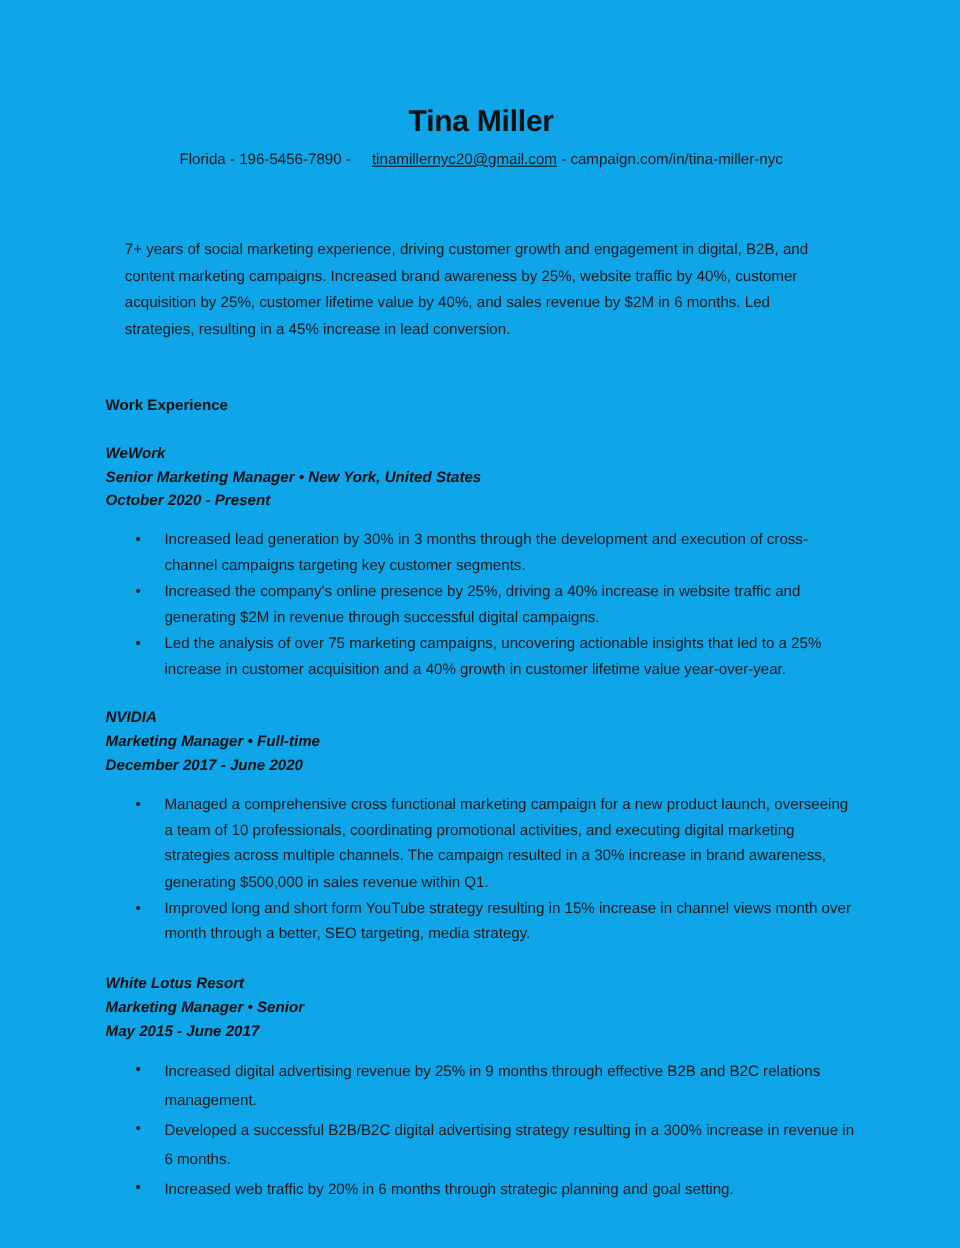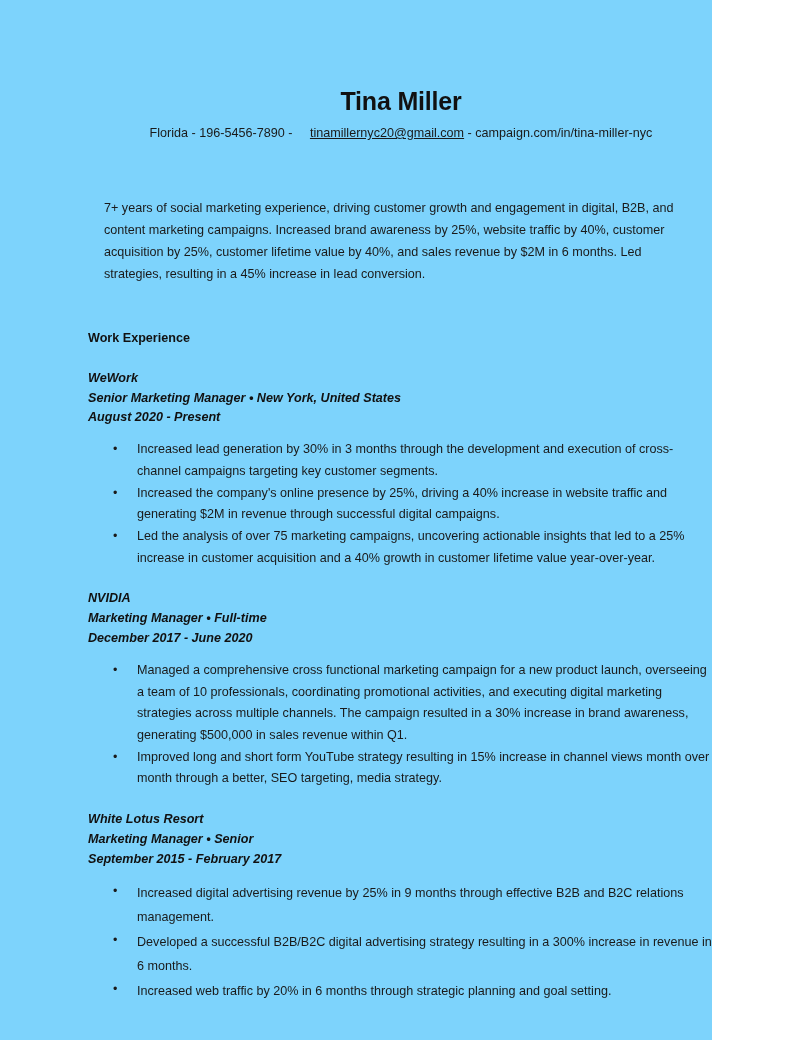--- a/index.html
+++ b/index.html
@@ -10,23 +10,23 @@
   }
   body {
     width: 800px;
     height: 1040px;
     font-family: "Liberation Sans", sans-serif;
     color: #1a1a1a;
     -webkit-font-smoothing: antialiased;
   }
   .page {
     position: relative;
-    width: 712px;
+    width: 800px;
     height: 1040px;
-    background: #7dd3fc;
+    background: #0ea5e9;
     box-sizing: border-box;
     padding: 0;
     overflow: hidden;
   }
   .content {
     position: absolute;
     left: 88px;
     top: 0;
     width: 626px;
   }
@@ -129,21 +129,21 @@
       <span>Florida</span><span> - </span><span>196-5456-7890</span><span> - </span><span class="email">tinamillernyc20@gmail.com</span><span> - </span><span>campaign.com/in/tina-miller-nyc</span>
     </p>
 
     <p class="summary">7+ years of social marketing experience, driving customer growth and engagement in digital, B2B, and content marketing campaigns. Increased brand awareness by 25%, website traffic by 40%, customer acquisition by 25%, customer lifetime value by 40%, and sales revenue by $2M in 6 months. Led strategies, resulting in a 45% increase in lead conversion.</p>
 
     <h2 class="section-heading">Work Experience</h2>
 
     <div class="job">
       <p class="job-company">WeWork</p>
       <p class="job-role">Senior Marketing Manager • New York, United States</p>
-      <p class="job-dates">August 2020 - Present</p>
+      <p class="job-dates">October 2020 - Present</p>
       <ul class="bullets">
         <li>
           <span class="bullet-dot">•</span>
           <span>Increased lead generation by 30% in 3 months through the development and execution of cross-channel campaigns targeting key customer segments.</span>
         </li>
         <li>
           <span class="bullet-dot">•</span>
           <span>Increased the company's online presence by 25%, driving a 40% increase in website traffic and generating $2M in revenue through successful digital campaigns.</span>
         </li>
         <li>
@@ -165,21 +165,21 @@
         <li>
           <span class="bullet-dot">•</span>
           <span>Improved long and short form YouTube strategy resulting in 15% increase in channel views month over month through a better, SEO targeting, media strategy.</span>
         </li>
       </ul>
     </div>
 
     <div class="job">
       <p class="job-company">White Lotus Resort</p>
       <p class="job-role">Marketing Manager • Senior</p>
-      <p class="job-dates">September 2015 - February 2017</p>
+      <p class="job-dates">May 2015 - June 2017</p>
       <ul class="bullets loose">
         <li>
           <span class="bullet-dot">•</span>
           <span>Increased digital advertising revenue by 25% in 9 months through effective B2B and B2C relations management.</span>
         </li>
         <li>
           <span class="bullet-dot">•</span>
           <span>Developed a successful B2B/B2C digital advertising strategy resulting in a 300% increase in revenue in 6 months.</span>
         </li>
         <li>

